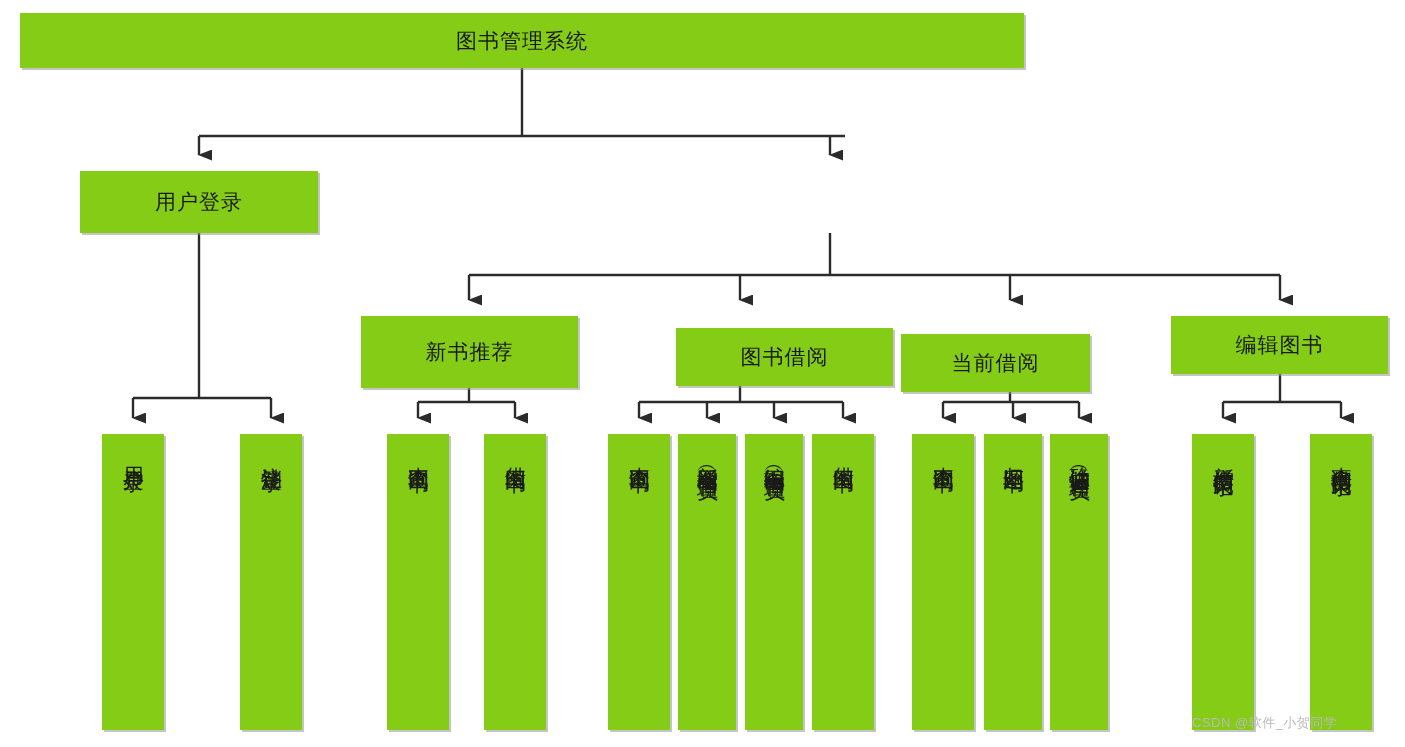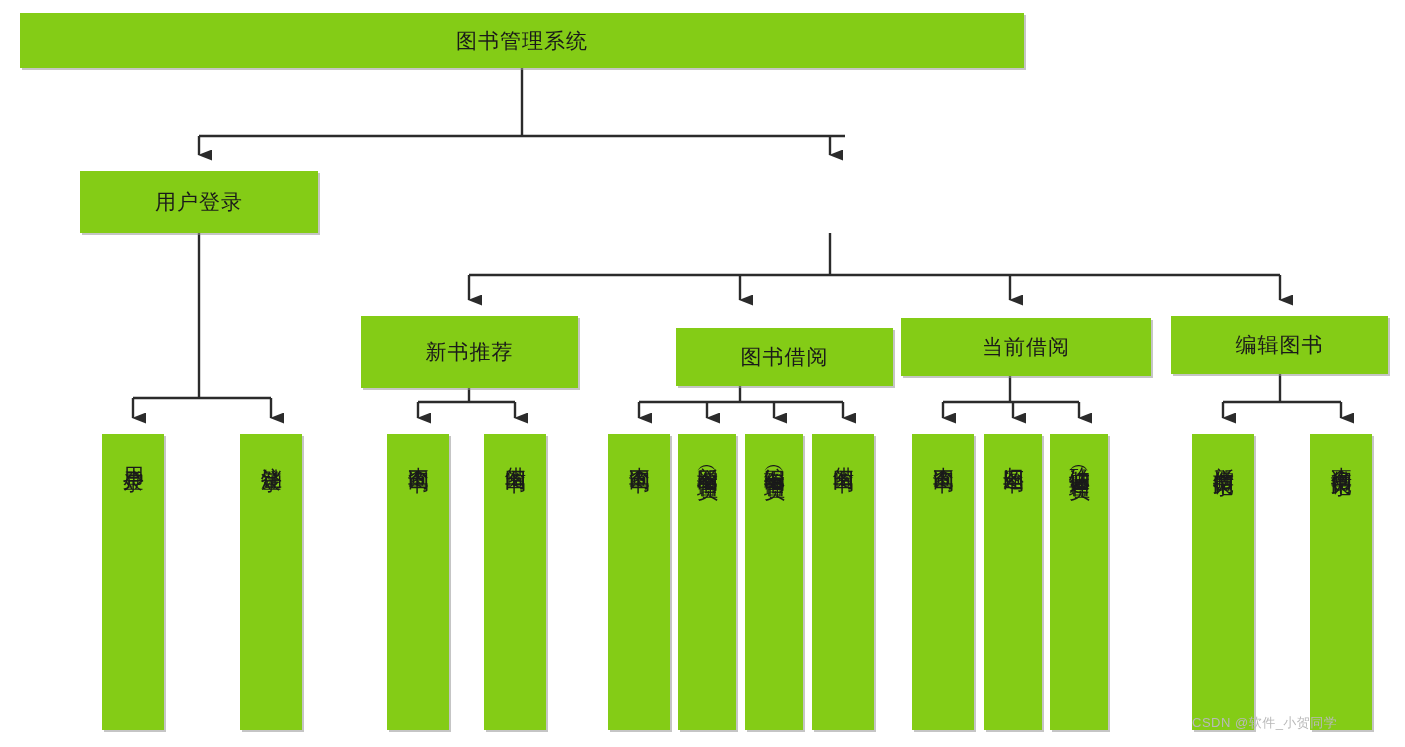--- a/index.html
+++ b/index.html
@@ -126,21 +126,21 @@
   <div class="node horiz" style="left: 80px; top: 171px; width: 238px; height: 62px;">
     <span>用户登录</span>
   </div>
 
   <div class="node horiz" style="left: 361px; top: 316px; width: 217px; height: 72px;">
     <span>新书推荐</span>
   </div>
   <div class="node horiz" style="left: 632px; top: 328px; width: 217px; height: 58px; margin-left: 44px;">
     <span>图书借阅</span>
   </div>
-  <div class="node horiz" style="left: 901px; top: 318px; width: 250px; height: 58px;">
+  <div class="node horiz" style="left: 901px; top: 334px; width: 189px; height: 58px;">
     <span>当前借阅</span>
   </div>
   <div class="node horiz" style="left: 1171px; top: 316px; width: 217px; height: 58px;">
     <span>编辑图书</span>
   </div>
 
   <div class="node vert" style="left: 102px; top: 434px; width: 62px; height: 296px;">
     <span class="vlabel">用户登录</span>
   </div>
   <div class="node vert" style="left: 240px; top: 434px; width: 62px; height: 296px;">

